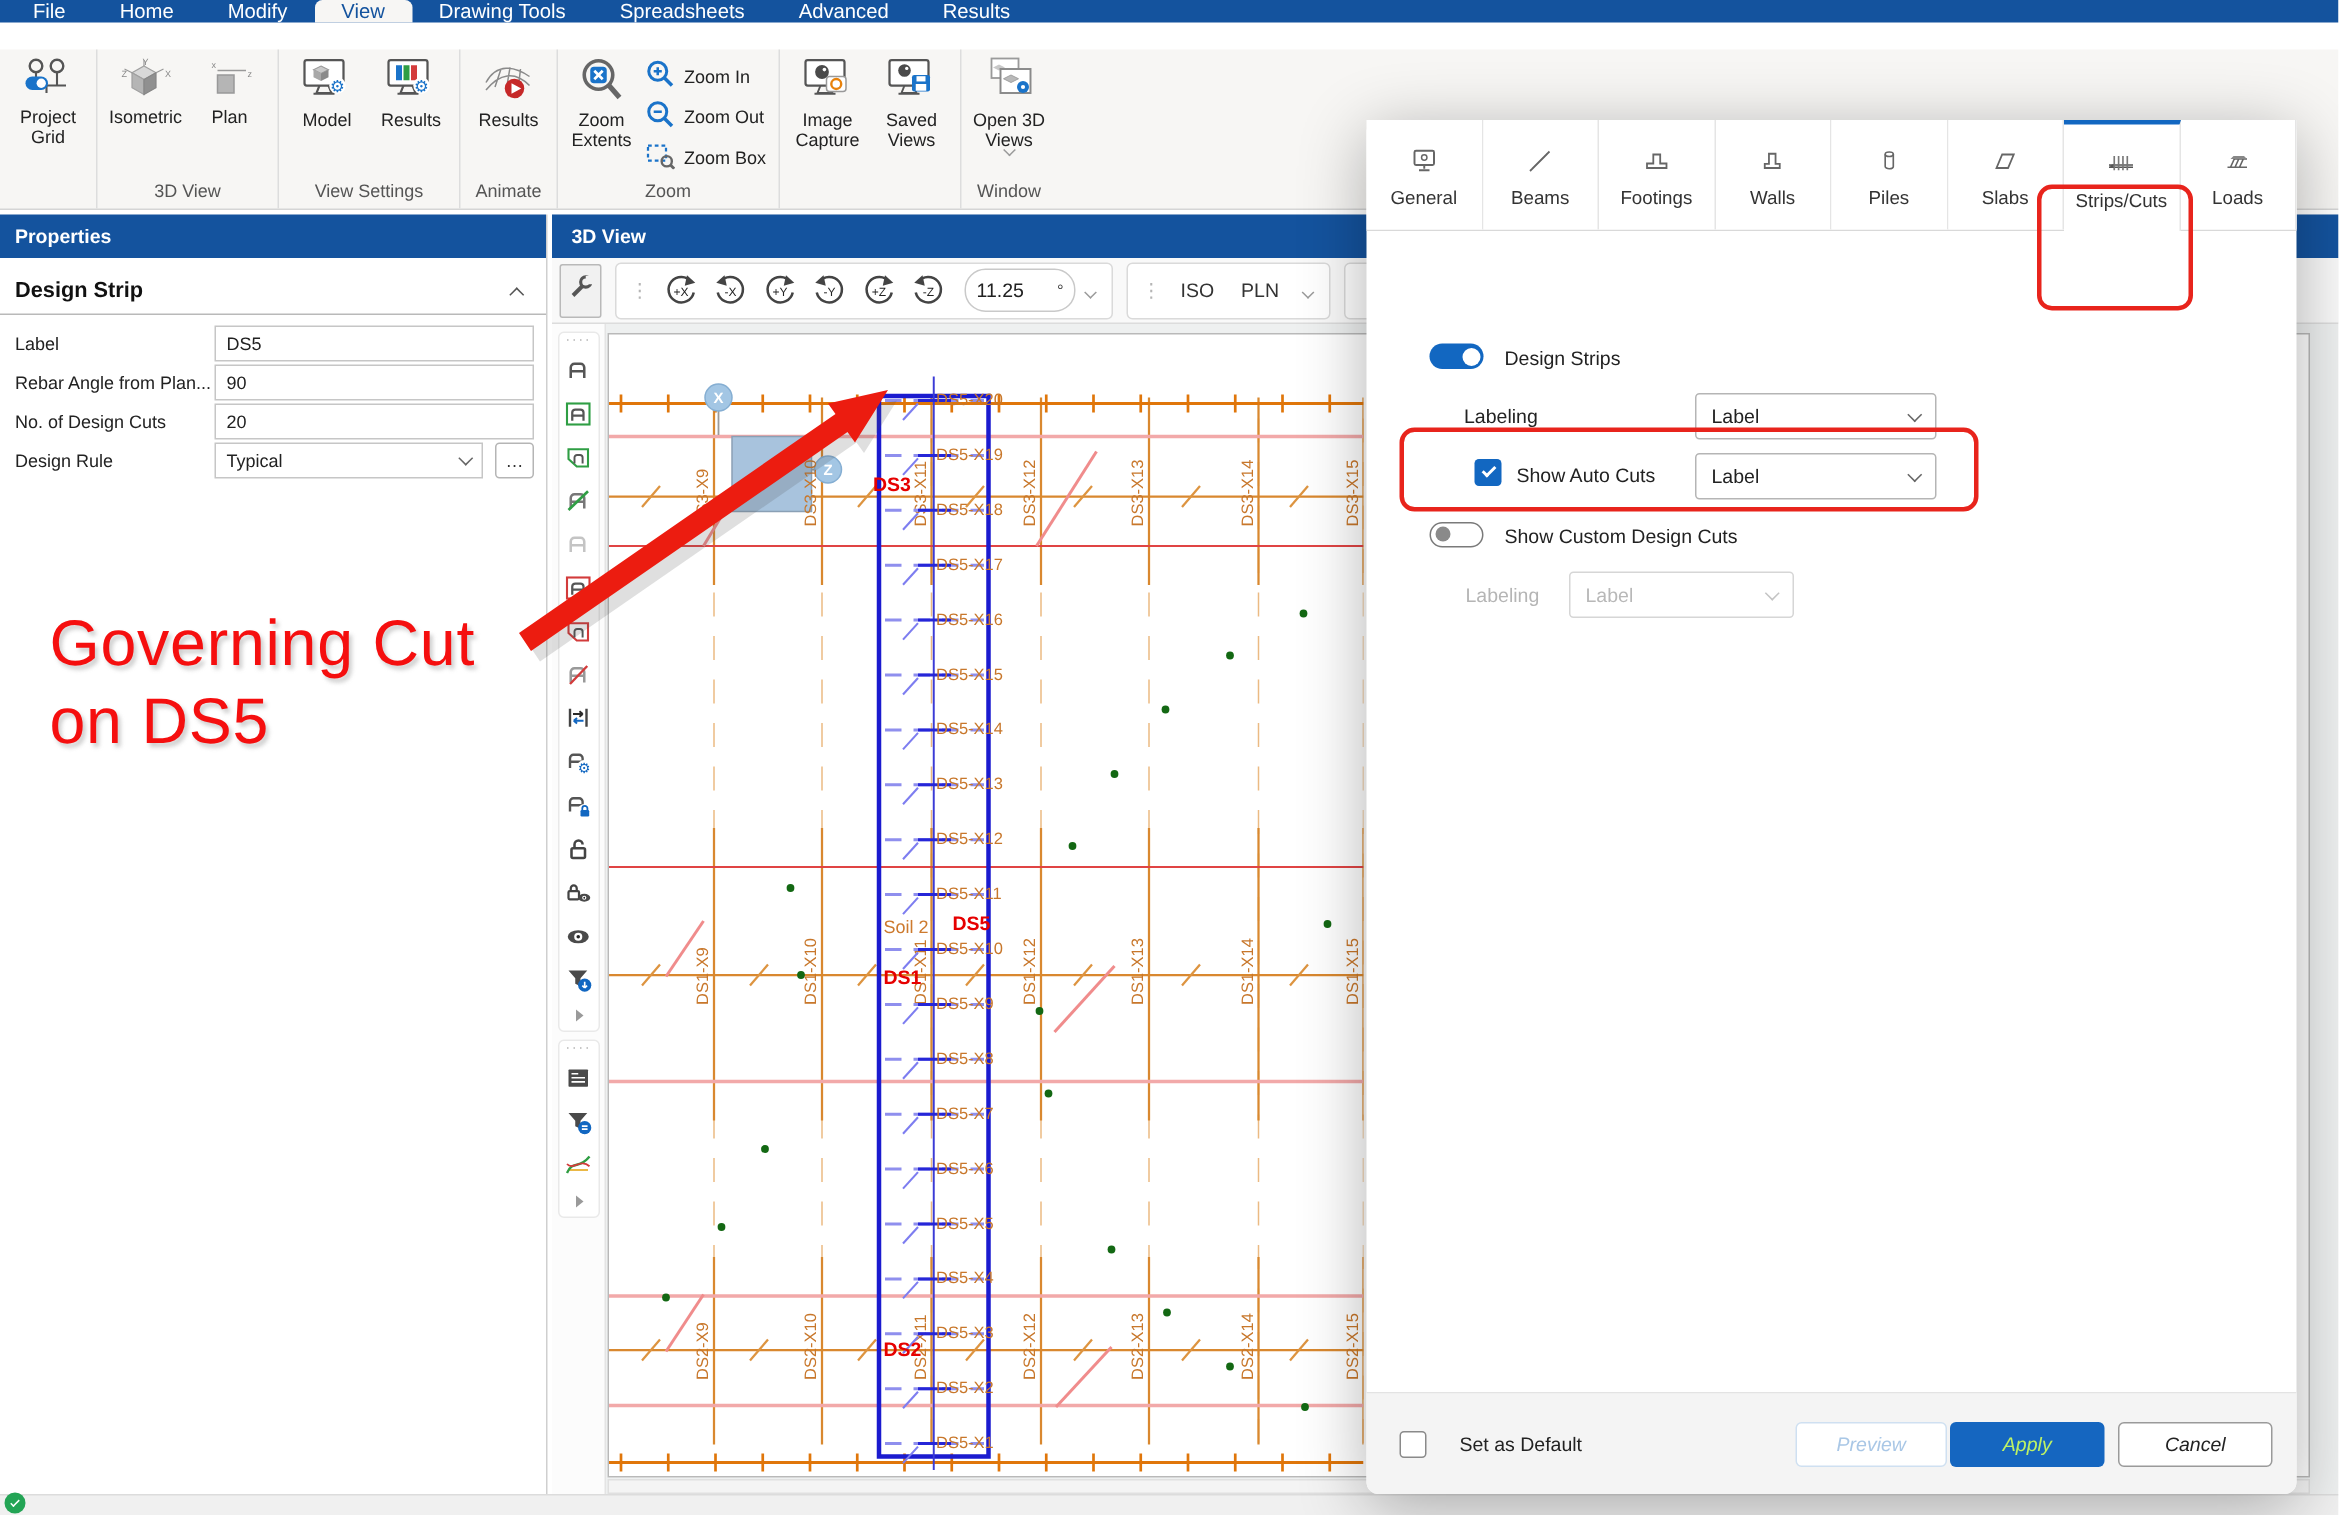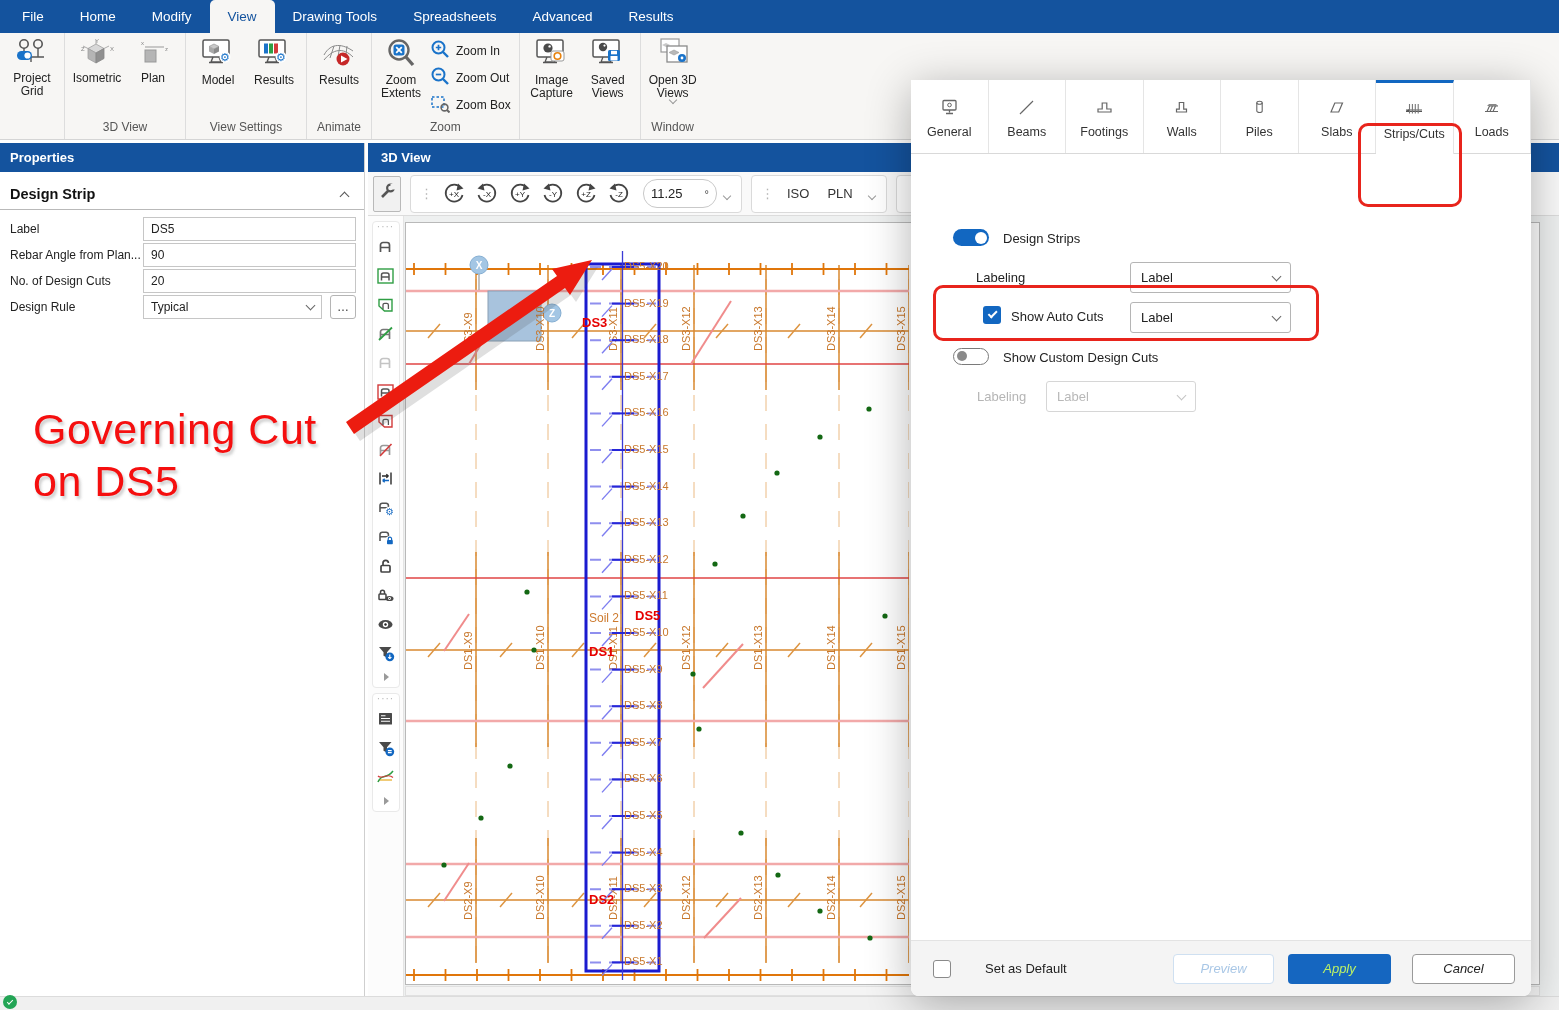--- a/index.html
+++ b/index.html
@@ -1,20 +1,20 @@
 <!DOCTYPE html>
 <html><head>
 <meta charset="utf-8">
 <style>
   * { box-sizing: border-box; margin: 0; padding: 0; }
   html,body { width:1559px; height:1010px; font-family:"Liberation Sans",sans-serif; background:#fff; overflow:hidden; position:relative; }
   .abs { position:absolute; }
 
   
-  .tabbar { left:0; top:0; width:1559px; height:33px; background:#14539E; display:flex; align-items:stretch; padding-left:4px; }
+  .tabbar { left:0; top:0; width:1559px; height:15px; background:#14539E; display:flex; align-items:stretch; padding-left:4px; }
   .rtab { color:#fff; font-size:13.5px; padding:0 18px; display:flex; align-items:center; }
   .rtab.active { background:#f7f6f4; color:#14539E; border-radius:5px 5px 0 0; }
 
   
   .ribbon { left:0; top:33px; width:1559px; height:107px; background:#f7f6f4; border-bottom:1px solid #d5d5d5; display:flex; }
   .rgroup { display:flex; flex-direction:column; border-right:1px solid #ddd; padding:2px 4px 0 4px; }
   .rbtns { flex:1; display:flex; align-items:flex-start; }
   .glabel { height:19px; font-size:12px; color:#555; text-align:center; }
   .rbtn { width:56px; display:flex; flex-direction:column; align-items:center; padding-top:3px; font-size:12px; color:#222; text-align:center; }
   .rbtn .rlabel { line-height:13px; margin-top:3px; }
@@ -83,21 +83,21 @@
   .toggle.off::after { content:""; position:absolute; left:2.5px; top:2px; width:10px; height:10px; border-radius:50%; background:#8a8a8a; }
   .dlabel { position:absolute; font-size:13px; color:#222; }
   .dlabel.disabled { color:#b5b5b5; }
   .ddown { position:absolute; height:31px; border:1px solid #b5b5b5; border-radius:3px; background:#fff; display:flex; align-items:center; justify-content:space-between; padding:0 10px; font-size:13px; color:#222; }
   .ddown.disabled { color:#b8b8b8; border-color:#d6d6d6; }
   .ddown.disabled .cdown { border-color:#c4c4c4; }
   .cbx { position:absolute; width:18px; height:18px; border-radius:3px; display:flex; align-items:center; justify-content:center; }
   .cbx.checked { background:#1267C1; }
   .cbx.un { background:#fff; border:1.5px solid #8a8a8a; }
   .redbox { position:absolute; border:3px solid #E8241C; border-radius:10px; z-index:5; }
-  .dfoot { position:absolute; left:0; right:0; bottom:0; height:56px; background:#f4f4f4; border-top:1px solid #e3e3e3; border-radius:0 0 8px 8px; display:flex; align-items:center; padding:0 16px;gap:12px; }
+  .dfoot { position:absolute; left:0; right:0; bottom:0; height:68px; background:#f4f4f4; border-top:1px solid #e3e3e3; border-radius:0 0 8px 8px; display:flex; align-items:center; padding:0 16px; }
   .flabel { font-size:13px; color:#222; margin-left:28px; }
   .btn { height:30px; border-radius:4px; font-size:13px; display:flex; align-items:center; justify-content:center;font-style:italic; }
   .btn.preview { width:101px; background:#fff; border:1px solid #cfe0f1; color:#a9c7e6; margin-left:auto; }
   .btn.apply { width:103px; background:#1566C0; color:#bef264; margin-left:2px; }
   .btn.cancel { width:103px; background:#fff; border:1px solid #9a9a9a; color:#222; margin-left:9px; }
 
   
   .status { left:0; top:996px; width:1559px; height:14px; background:#f0f0f0; border-top:1px solid #dcdcdc; }
   .statusdot { position:absolute; left:3px; top:-2px; width:14px; height:14px; border-radius:50%; background:#23A455; display:flex; align-items:center; justify-content:center; }
   .statusdot .checkmark { width:6px; height:3px; border-width:1.5px; margin-top:-2px; }

